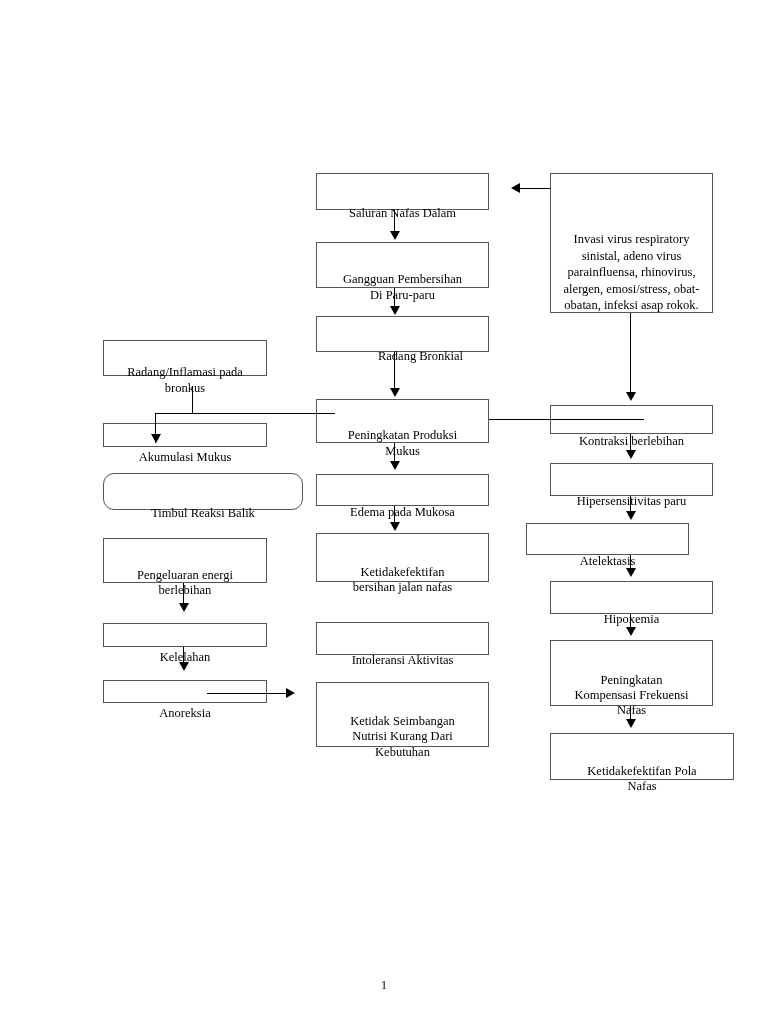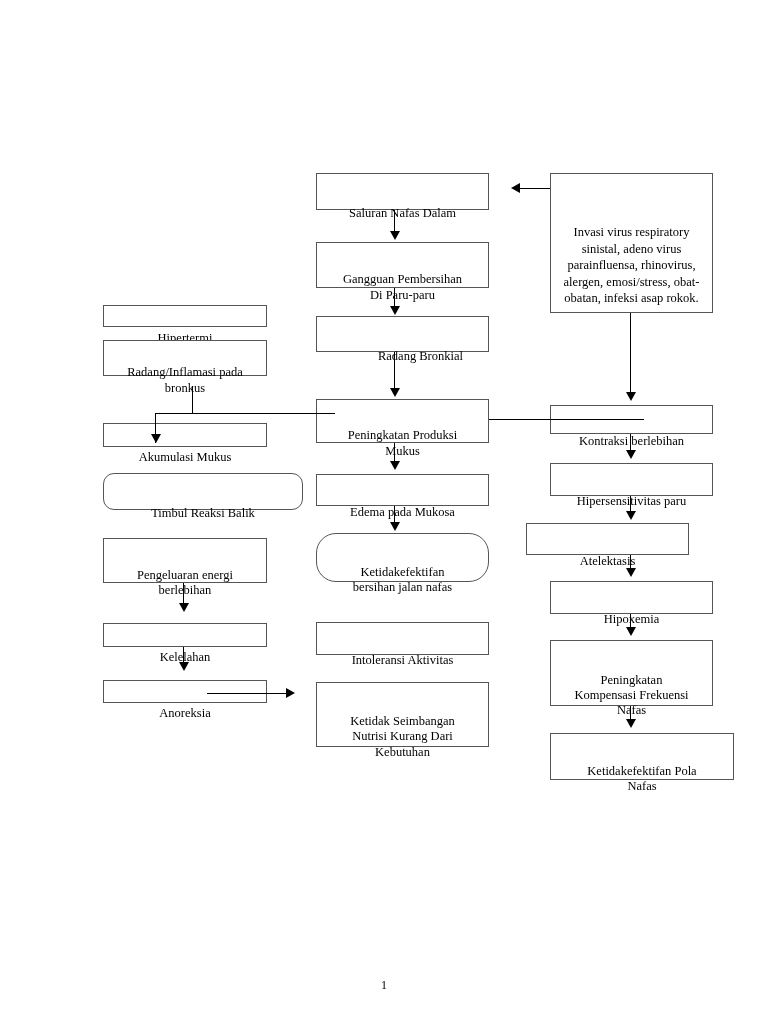--- a/index.html
+++ b/index.html
@@ -34,21 +34,21 @@
     z-index: 3;
   }
   .node .txt {
     display: block;
     width: 100%;
     white-space: pre-line;
     margin-top: 45px;
   }
   .node.topalign {
     align-items: flex-start;
-    padding-top: 5px;
+    padding-top: 12px;
   }
   
   .vline {
     position: absolute;
     width: 1px;
     background: #000000;
     z-index: 2;
   }
   .hline {
     position: absolute;
@@ -126,21 +126,21 @@
   <div class="vline" style="left:394px; top:443px; height:20px;"></div>
   <div class="arrow-down" style="left:390px; top:461px;"></div>
 
   <div class="node" style="left:316px; top:474px; width:173px; height:32px;">
     <span class="txt">Edema  pada Mukosa</span>
   </div>
 
   <div class="vline" style="left:394px; top:506px; height:18px;"></div>
   <div class="arrow-down" style="left:390px; top:522px;"></div>
 
-  <div class="node" style="left:316px; top:533px; width:173px; height:49px;border-radius:20px;">
+  <div class="node" style="left:316px; top:533px; width:173px; height:49px;">
     <span class="txt">Ketidakefektifan
 bersihan jalan nafas</span>
   </div>
 
   <div class="node" style="left:316px; top:622px; width:173px; height:33px;">
     <span class="txt">Intoleransi Aktivitas</span>
   </div>
 
   <div class="node" style="left:316px; top:682px; width:173px; height:65px;">
     <span class="txt">Ketidak Seimbangan
@@ -193,23 +193,20 @@
   </div>
 
   <div class="vline" style="left:630px; top:706px; height:14px;"></div>
   <div class="arrow-down" style="left:626px; top:719px;"></div>
 
   <div class="node" style="left:550px; top:733px; width:184px; height:47px;">
     <span class="txt">Ketidakefektifan Pola
 Nafas</span>
   </div>
 
-  <div class="node" style="left:103px; top:305px; width:164px; height:22px;">
-    <span class="txt">Hipertermi</span>
-  </div>
 
   <div class="node" style="left:103px; top:340px; width:164px; height:36px;">
     <span class="txt">Radang/Inflamasi pada
 bronkus</span>
   </div>
 
   <div class="vline" style="left:192px; top:386px; height:27px;"></div>
 
   <div class="hline overlay" style="left:155px; top:413px; width:180px;"></div>
   <div class="vline overlay" style="left:155px; top:413px; height:30px;"></div>

